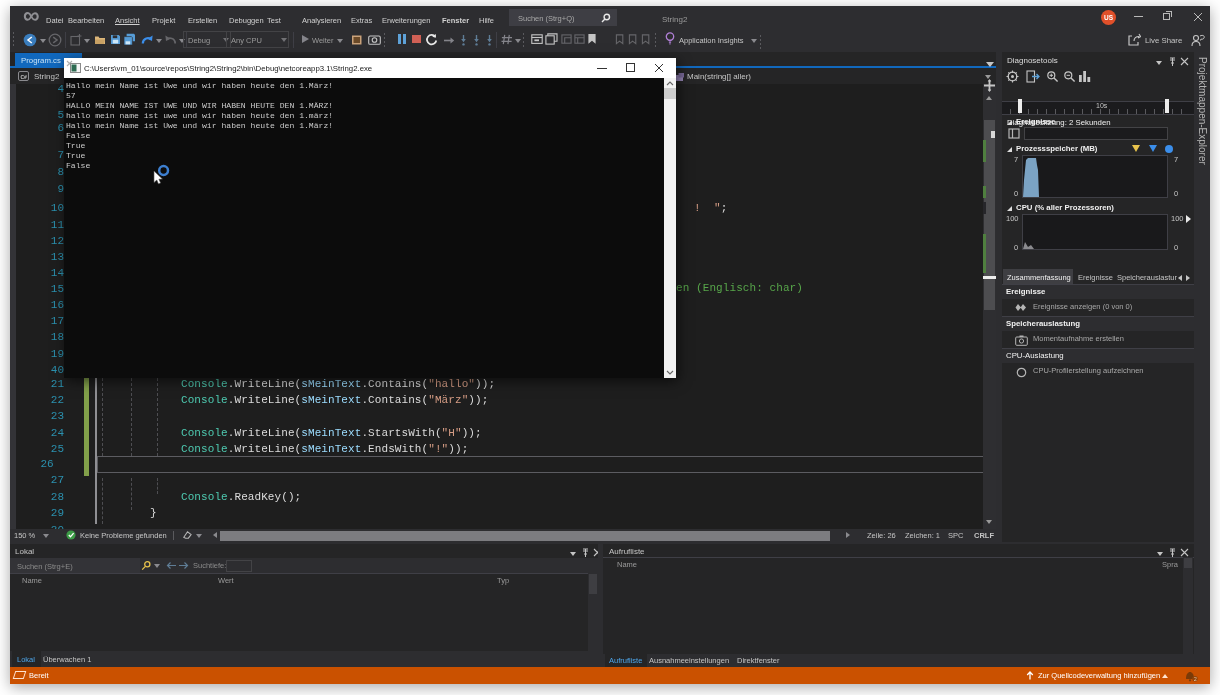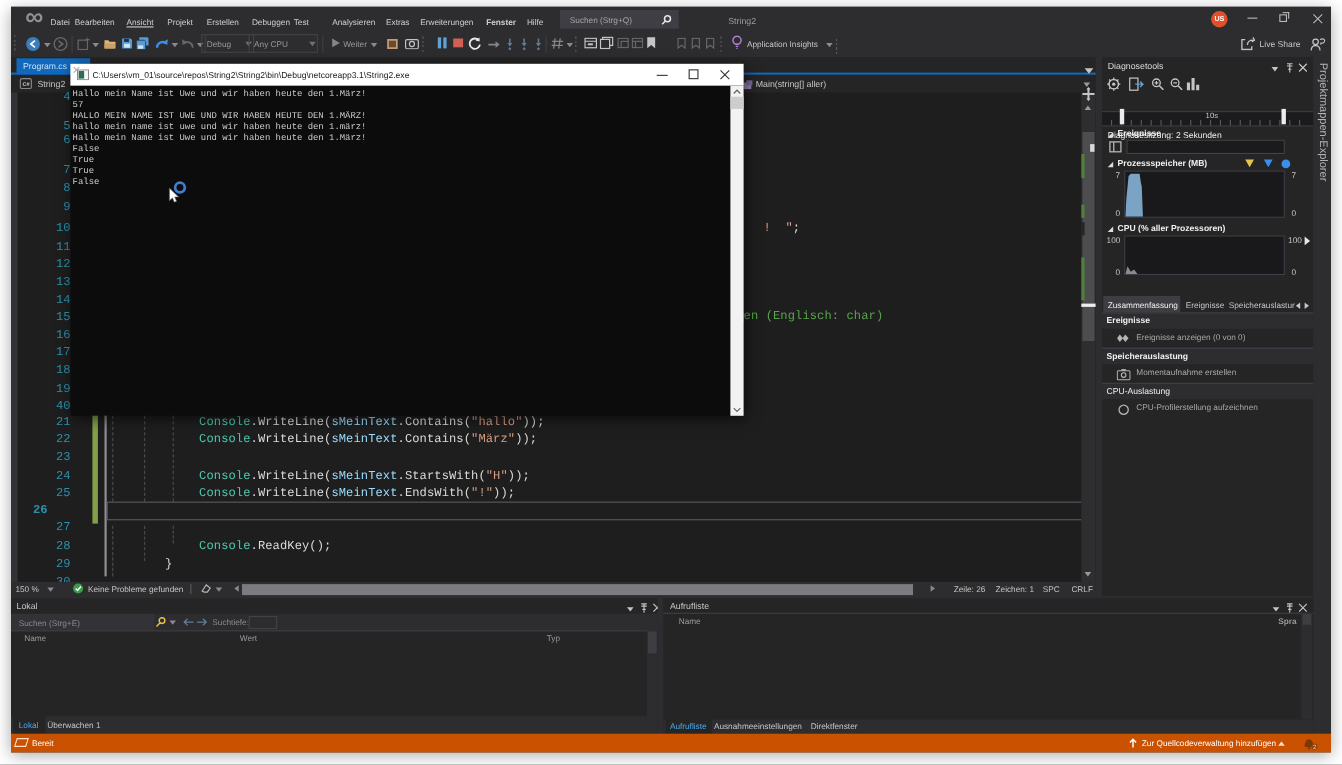--- a/index.html
+++ b/index.html
@@ -222,21 +222,21 @@
 <div class="abs mono" style="left:20px;top:293px;width:34px;text-align:right;font-size:11px;color:#2b91af;">16</div>
 <div class="abs mono" style="left:20px;top:309px;width:34px;text-align:right;font-size:11px;color:#2b91af;">17</div>
 <div class="abs mono" style="left:20px;top:325px;width:34px;text-align:right;font-size:11px;color:#2b91af;">18</div>
 <div class="abs mono" style="left:20px;top:342px;width:34px;text-align:right;font-size:11px;color:#2b91af;">19</div>
 <div class="abs mono" style="left:20px;top:358px;width:34px;text-align:right;font-size:11px;color:#2b91af;">40</div>
 <div class="abs mono" style="left:20px;top:372px;width:34px;text-align:right;font-size:11px;color:#2b91af;">21</div>
 <div class="abs mono" style="left:20px;top:388px;width:34px;text-align:right;font-size:11px;color:#2b91af;">22</div>
 <div class="abs mono" style="left:20px;top:404px;width:34px;text-align:right;font-size:11px;color:#2b91af;">23</div>
 <div class="abs mono" style="left:20px;top:421px;width:34px;text-align:right;font-size:11px;color:#2b91af;">24</div>
 <div class="abs mono" style="left:20px;top:437px;width:34px;text-align:right;font-size:11px;color:#2b91af;">25</div>
-<div class="abs mono" style="left:20px;top:452px;width:34px;text-align:left;font-size:11px;color:#2b91af;font-weight:bold;">26</div>
+<div class="abs mono" style="left:20px;top:452px;width:34px;text-align:center;font-size:11px;color:#2b91af;">26</div>
 <div class="abs mono" style="left:20px;top:468px;width:34px;text-align:right;font-size:11px;color:#2b91af;">27</div>
 <div class="abs mono" style="left:20px;top:485px;width:34px;text-align:right;font-size:11px;color:#2b91af;">28</div>
 <div class="abs mono" style="left:20px;top:501px;width:34px;text-align:right;font-size:11px;color:#2b91af;">29</div>
 <div class="abs mono" style="left:20px;top:518px;width:34px;text-align:right;font-size:11px;color:#2b91af;">30</div>
 <div class="abs" style="left:87px;top:450px;width:897px;height:17px;border:1px solid #5c5c61;"></div>
 <div class="abs mono" style="left:171px;top:372px;font-size:11px;letter-spacing:0.08px;white-space:pre;color:#dcdcdc;"><span style="color:#4ec9b0;">Console</span>.WriteLine(<span style="color:#9cdcfe;">sMeinText</span>.Contains(<span style="color:#d69d85;">"hallo"</span>));</div>
 <div class="abs mono" style="left:171px;top:388px;font-size:11px;letter-spacing:0.08px;white-space:pre;color:#dcdcdc;"><span style="color:#4ec9b0;">Console</span>.WriteLine(<span style="color:#9cdcfe;">sMeinText</span>.Contains(<span style="color:#d69d85;">"März"</span>));</div>
 <div class="abs mono" style="left:171px;top:421px;font-size:11px;letter-spacing:0.08px;white-space:pre;color:#dcdcdc;"><span style="color:#4ec9b0;">Console</span>.WriteLine(<span style="color:#9cdcfe;">sMeinText</span>.StartsWith(<span style="color:#d69d85;">"H"</span>));</div>
 <div class="abs mono" style="left:171px;top:437px;font-size:11px;letter-spacing:0.08px;white-space:pre;color:#dcdcdc;"><span style="color:#4ec9b0;">Console</span>.WriteLine(<span style="color:#9cdcfe;">sMeinText</span>.EndsWith(<span style="color:#d69d85;">"!"</span>));</div>
 <div class="abs mono" style="left:171px;top:485px;font-size:11px;letter-spacing:0.08px;white-space:pre;color:#dcdcdc;"><span style="color:#4ec9b0;">Console</span>.ReadKey();</div>
@@ -270,21 +270,21 @@
 <svg class="abs" style="left:172px;top:524px" width="11" height="10">
       <path d="M1.8 7.3 L5.5 1.8 L9.1 4.6 L6.4 8.2 L3.6 8.2 Z" fill="none" stroke="#b5b5b5" stroke-width="1.1"></path>
     </svg>
 <div class="abs" style="left:186px;top:528px;width:0;height:0;border-left:3px solid transparent;border-right:3px solid transparent;border-top:4px solid #8a8a8e;"></div>
 <div class="abs" style="left:203px;top:526px;width:0;height:0;border-top:3.5px solid transparent;border-bottom:3.5px solid transparent;border-right:4.5px solid #8a8a8e;"></div>
 <div class="abs" style="left:210px;top:524.5px;width:610px;height:10px;background:#7c7c80;"></div>
 <div class="abs" style="left:836px;top:526px;width:0;height:0;border-top:3.5px solid transparent;border-bottom:3.5px solid transparent;border-left:4.5px solid #8a8a8e;"></div>
 <div class="t" style="left:857px;top:525px;font-size:7.5px;color:#c5c5c5;font-weight:normal;">Zeile: 26</div>
 <div class="t" style="left:895px;top:525px;font-size:7.5px;color:#c5c5c5;font-weight:normal;">Zeichen: 1</div>
 <div class="t" style="left:938px;top:525px;font-size:7.5px;color:#c5c5c5;font-weight:normal;">SPC</div>
-<div class="t" style="left:964px;top:525px;font-size:7.5px;color:#c5c5c5;font-weight:normal;">CRLF</div>
+<div class="t" style="left:964px;top:525px;font-size:7.5px;color:#c5c5c5;font-weight:bold;">CRLF</div>
 <div class="abs" style="left:992px;top:46px;width:192px;height:490px;background:#252526;"></div>
 <div class="t" style="left:997px;top:50px;font-size:8px;color:#dcdcdc;font-weight:normal;">Diagnosetools</div>
 <div class="abs" style="left:1146px;top:55px;width:0;height:0;border-left:3.5px solid transparent;border-right:3.5px solid transparent;border-top:4.5px solid #c5c5c5;"></div>
 <svg class="abs" style="left:1158px;top:51px" width="9" height="10">
       <path d="M4.5 1 L4.5 9 M2 3 L7 3 M2 1 L7 1 M3 6 L6 6" stroke="#c5c5c5" stroke-width="1"></path>
     </svg>
 <svg class="abs" style="left:1170px;top:51px" width="9" height="9">
       <path d="M1 1 L8 8 M8 1 L1 8" stroke="#c5c5c5" stroke-width="1.1"></path>
     </svg>
 <svg class="abs" style="left:996px;top:64px" width="13" height="13">
@@ -441,21 +441,21 @@
 <div class="abs" style="left:593px;top:538px;width:591px;height:123px;background:#252526;"></div>
 <div class="t" style="left:599px;top:541px;font-size:8px;color:#c5c5c5;font-weight:normal;">Aufrufliste</div>
 <div class="abs" style="left:1147px;top:546px;width:0;height:0;border-left:3.5px solid transparent;border-right:3.5px solid transparent;border-top:4.5px solid #c5c5c5;"></div>
 <svg class="abs" style="left:1158px;top:542px" width="9" height="10">
       <path d="M4.5 1 L4.5 9 M2 3 L7 3 M2 1 L7 1 M3 6 L6 6" stroke="#c5c5c5" stroke-width="1"></path>
     </svg>
 <svg class="abs" style="left:1170px;top:542px" width="9" height="9">
       <path d="M1 1 L8 8 M8 1 L1 8" stroke="#c5c5c5" stroke-width="1.1"></path>
     </svg>
 <div class="t" style="left:607px;top:554px;font-size:7.5px;color:#9a9a9a;font-weight:normal;">Name</div>
-<div class="t" style="left:1152px;top:554px;font-size:7.5px;color:#9a9a9a;font-weight:bold;">Spra</div>
+<div class="t" style="left:1152px;top:554px;font-size:7.5px;color:#9a9a9a;font-weight:normal;">Spra</div>
 <div class="abs" style="left:593px;top:551px;width:591px;height:1px;background:#3f3f46;"></div>
 <div class="abs" style="left:1173px;top:551px;width:10px;height:97px;background:#2d2d30;"></div>
 <div class="abs" style="left:1174px;top:552px;width:8px;height:10px;background:#3e3e42;"></div>
 <div class="abs" style="left:593px;top:648px;width:591px;height:13px;background:#2d2d30;"></div>
 <div class="abs" style="left:595px;top:648px;width:42px;height:13px;background:#252526;">
       <span style="position:absolute;left:4px;top:2px;font-size:7.5px;color:#4ea6ea;">Aufrufliste</span>
     </div>
 <div class="t" style="left:639px;top:650px;font-size:7.5px;color:#c5c5c5;font-weight:normal;">Ausnahmeeinstellungen</div>
 <div class="t" style="left:727px;top:650px;font-size:7.5px;color:#c5c5c5;font-weight:normal;">Direktfenster</div>
 <div class="abs" style="left:0;top:661px;width:1200px;height:17px;background:#ca5100;"></div>

